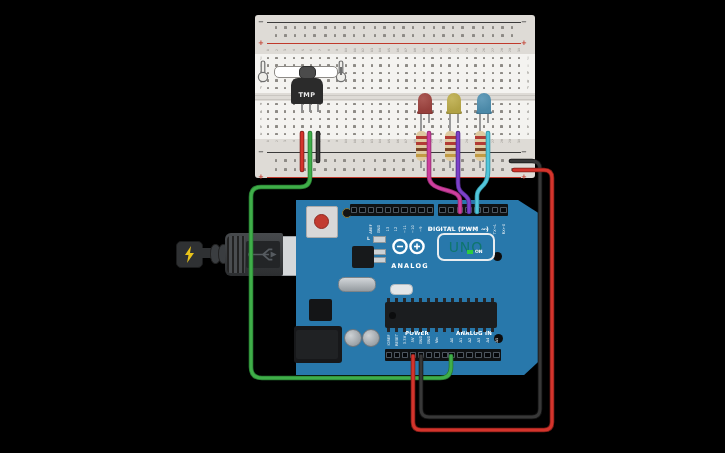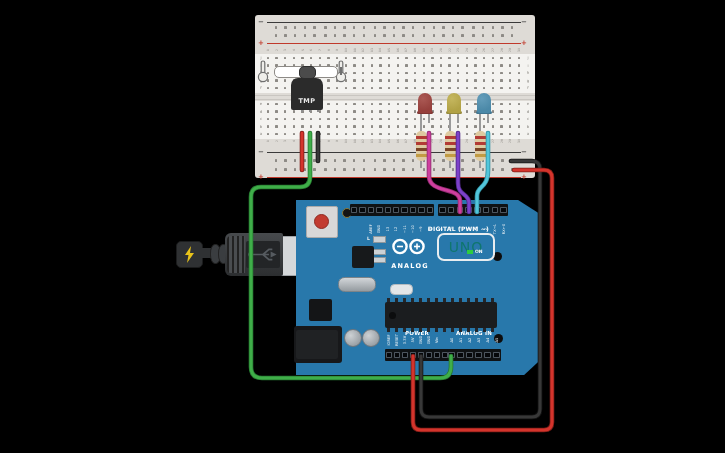--- a/index.html
+++ b/index.html
@@ -535,21 +535,21 @@
         <circle cx="7" cy="18" r="4.6" fill="#efeeea" stroke="#6f6f6f" stroke-width="1.2"></circle>
         <rect x="6" y="8" width="2" height="8" fill="#6f6f6f"></rect>
       </svg>
   </span>
   <div class="abs" style="left:274px;top:66px;width:62px;height:10px;background:#ffffff;border:1px solid #8d8a86;border-radius:5px;"></div>
   <div class="abs" style="left:299px;top:65.5px;width:15px;height:11px;background:#4b4b4b;border-radius:5px;border:1px solid #2e2e2e;"></div>
 
   <div class="abs" style="left:301px;top:103px;width:2px;height:9px;background:#8f8f8f;"></div>
   <div class="abs" style="left:309px;top:103px;width:2px;height:9px;background:#8f8f8f;"></div>
   <div class="abs" style="left:317px;top:103px;width:2px;height:9px;background:#8f8f8f;"></div>
-  <div class="abs" style="left:291px;top:78px;width:32px;height:32px;background:#2b2b2b;border-radius:7px 7px 2px 2px;
+  <div class="abs" style="left:291px;top:78px;width:32px;height:26px;background:#2b2b2b;border-radius:7px 7px 2px 2px;
               display:flex;align-items:flex-end;justify-content:center;">
     <span style="color:#e8e8e8;font-size:6.5px;font-weight:bold;letter-spacing:0.5px;margin-bottom:5px;">TMP</span>
   </div>
 
   <div id="led-generated">
       <div style="position:absolute;left:420.1px;top:113px;width:1.8px;height:10px;background:#9a9a9a;"></div>
       <div style="position:absolute;left:428.1px;top:113px;width:1.8px;height:10px;background:#9a9a9a;"></div>
       <div style="position:absolute;left:417px;top:110.5px;width:16px;height:3.5px;border-radius:1.5px;background:#96403c;filter:brightness(0.85);"></div>
       <div style="position:absolute;left:418px;top:93px;width:14px;height:20px;border-radius:7px 7px 2.5px 2.5px;background:radial-gradient(circle at 35% 28%, #ab5954, #96403c 70%);"></div>
       <div style="position:absolute;left:449.1px;top:113px;width:1.8px;height:10px;background:#9a9a9a;"></div>

